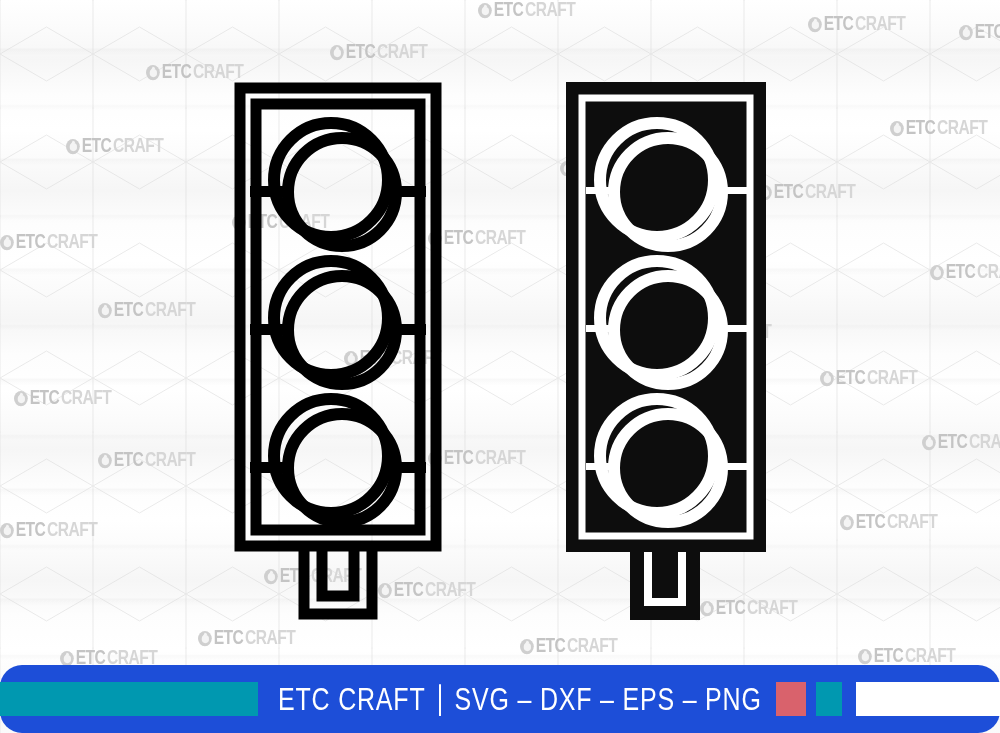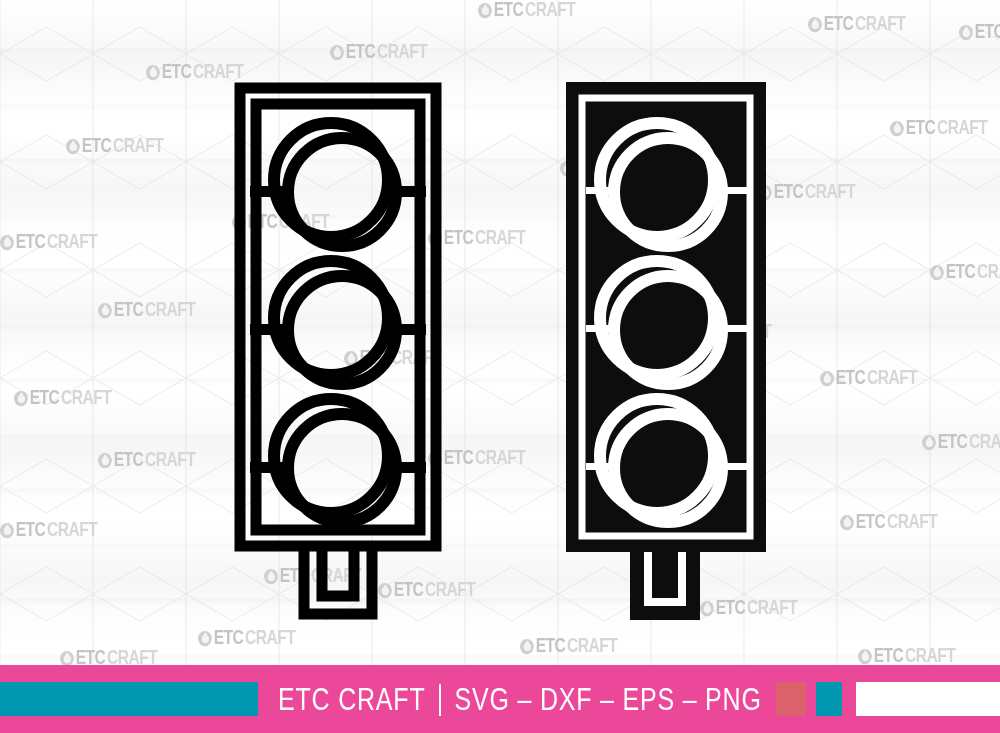--- a/index.html
+++ b/index.html
@@ -392,21 +392,21 @@
 
       <circle cx="657" cy="456" r="57" fill="none" stroke="#ffffff" stroke-width="12"></circle>
       <circle cx="668" cy="468" r="54" fill="none" stroke="#ffffff" stroke-width="12"></circle>
       <rect x="586" y="463" width="34" height="7" fill="#ffffff"></rect>
       <rect x="722" y="463" width="28" height="7" fill="#ffffff"></rect>
 
       <path d="M648 552 L648 602 L682 602 L682 552" fill="none" stroke="#ffffff" stroke-width="8"></path>
     </g>
   </svg>
 
-  <div class="footer" style="background: #ec4899;">
+  <div class="footer" style="background: #1d4ed8; border-radius: 22px;">
     <div class="footer-bar-left" style="background:#0098b0;"></div>
 
     <div class="footer-text">
       <span class="footer-brand">ETC CRAFT</span>
       <span class="footer-sep"></span>
       <span class="footer-formats">SVG – DXF – EPS – PNG</span>
     </div>
 
     <div class="sw sw-red" style="background:#d9626c;"></div>
     <div class="sw sw-teal" style="background:#0098b0;"></div>

